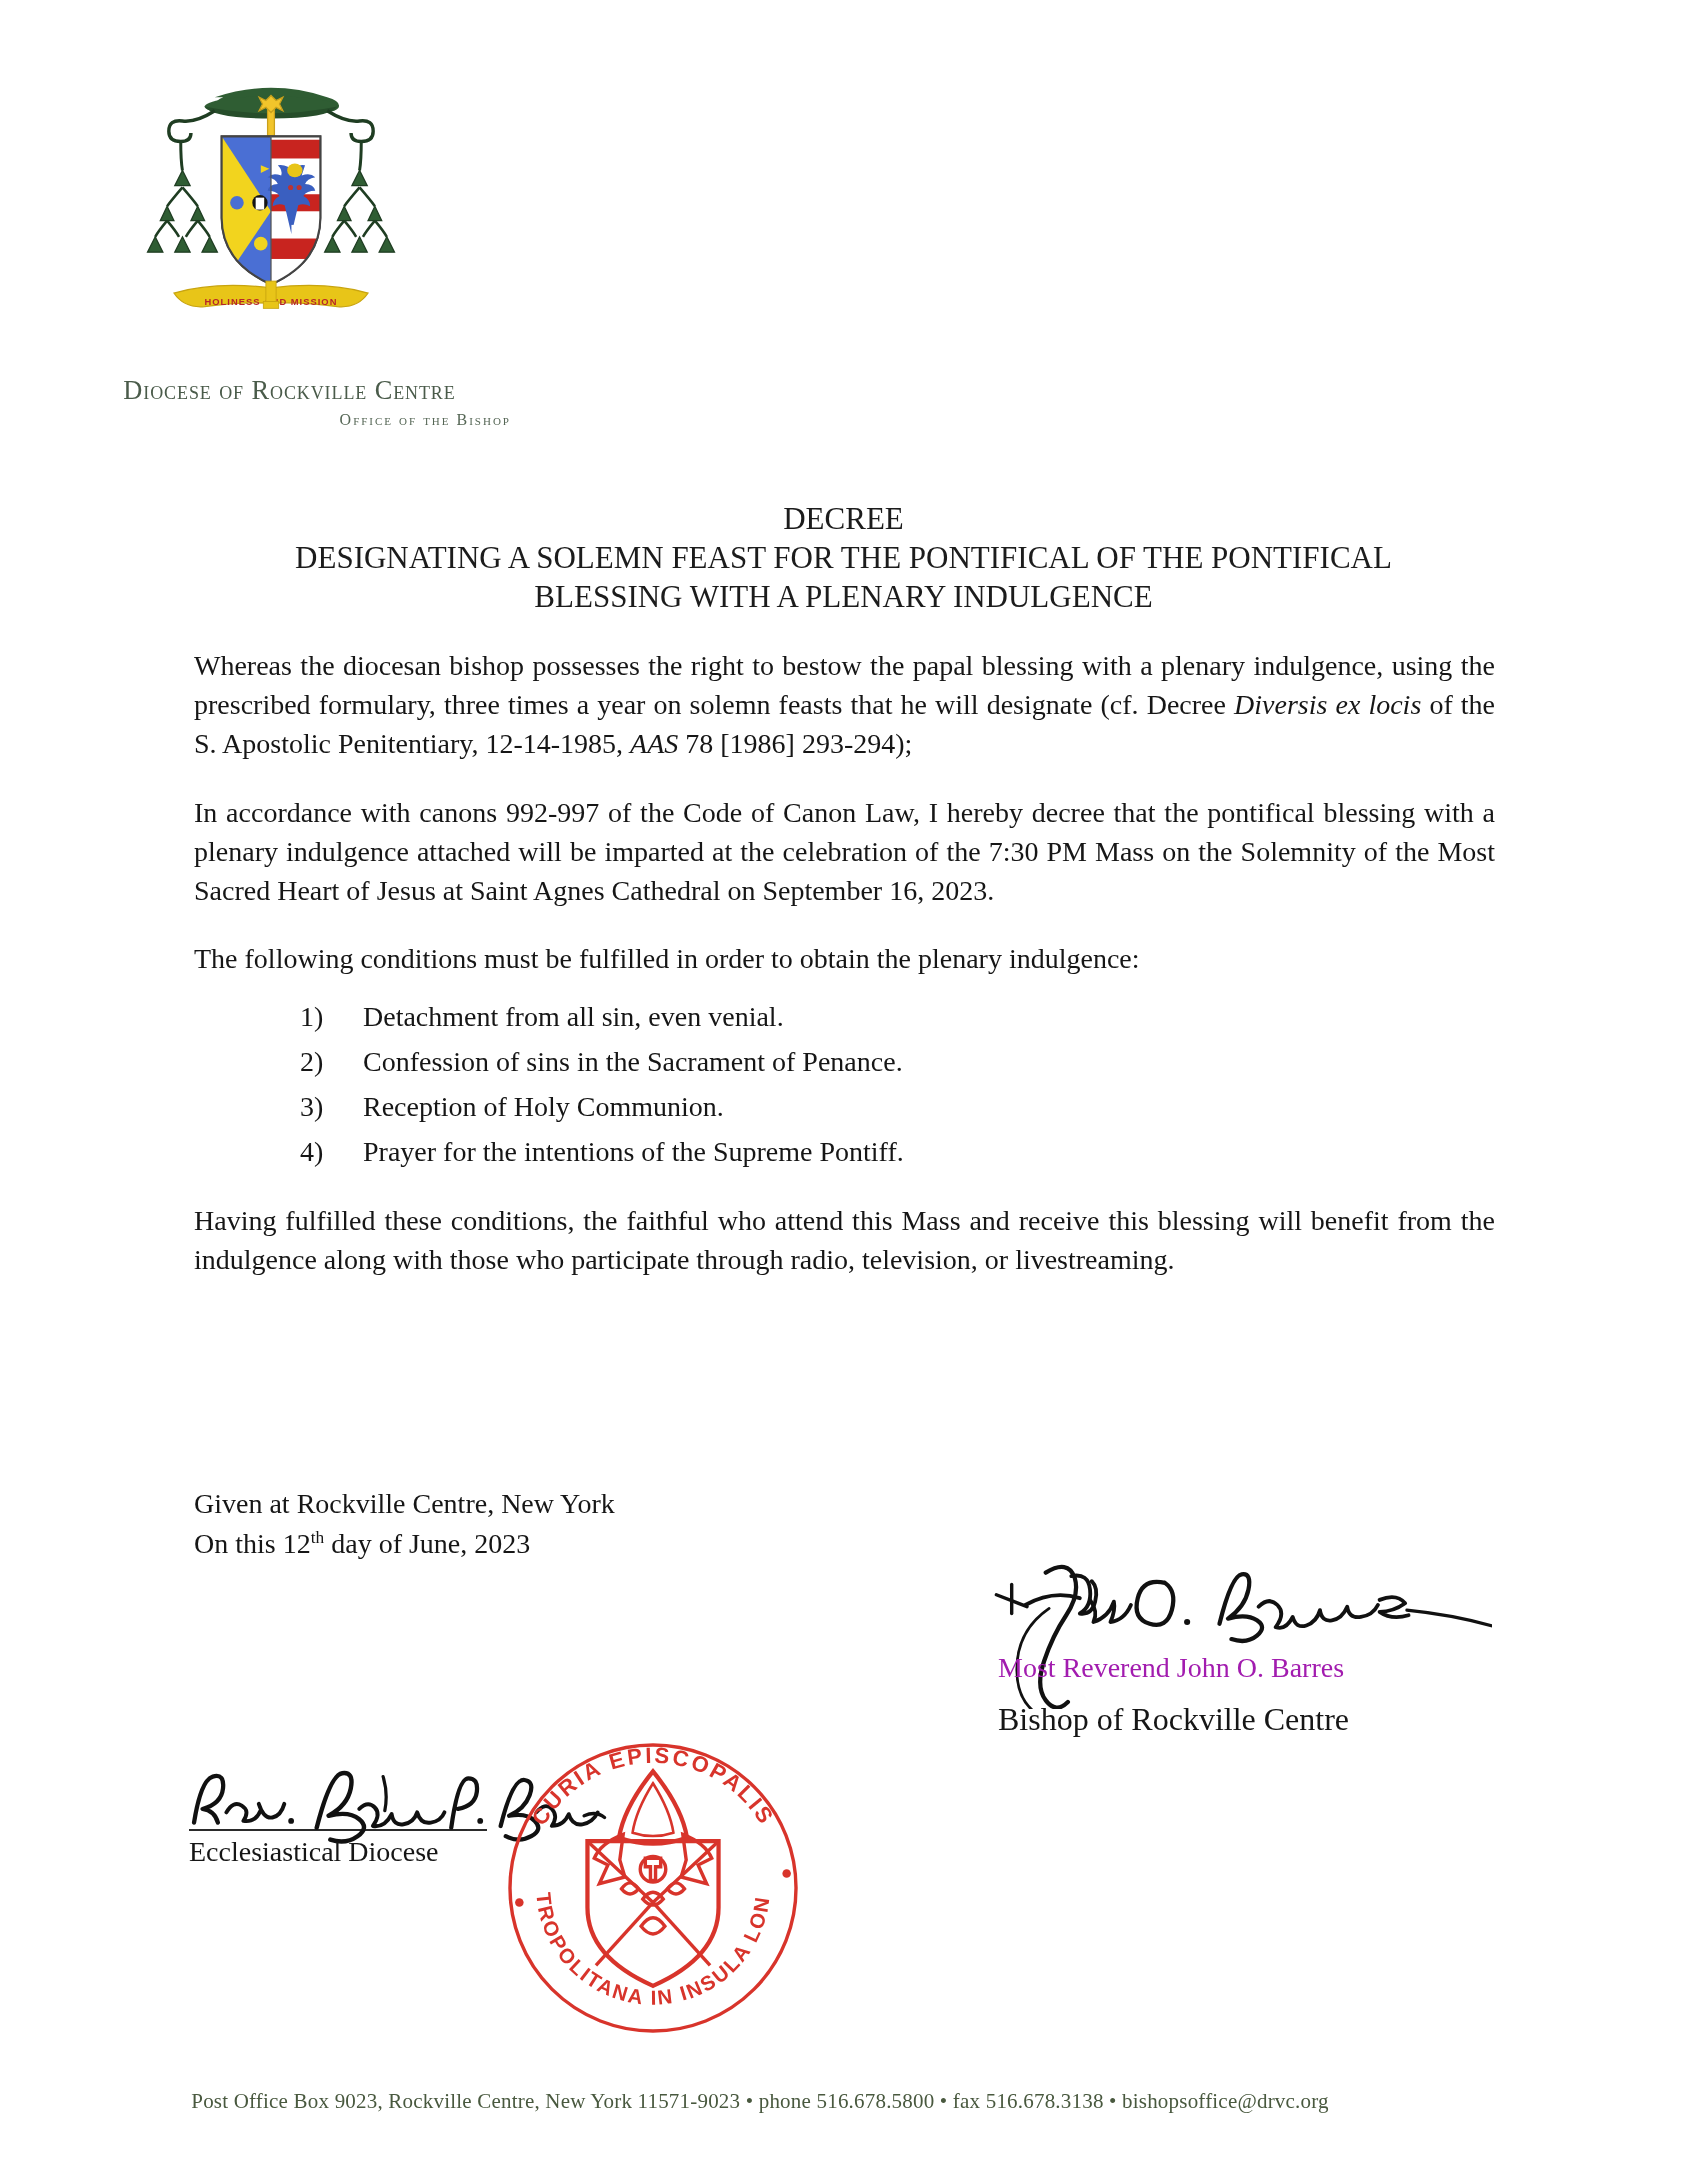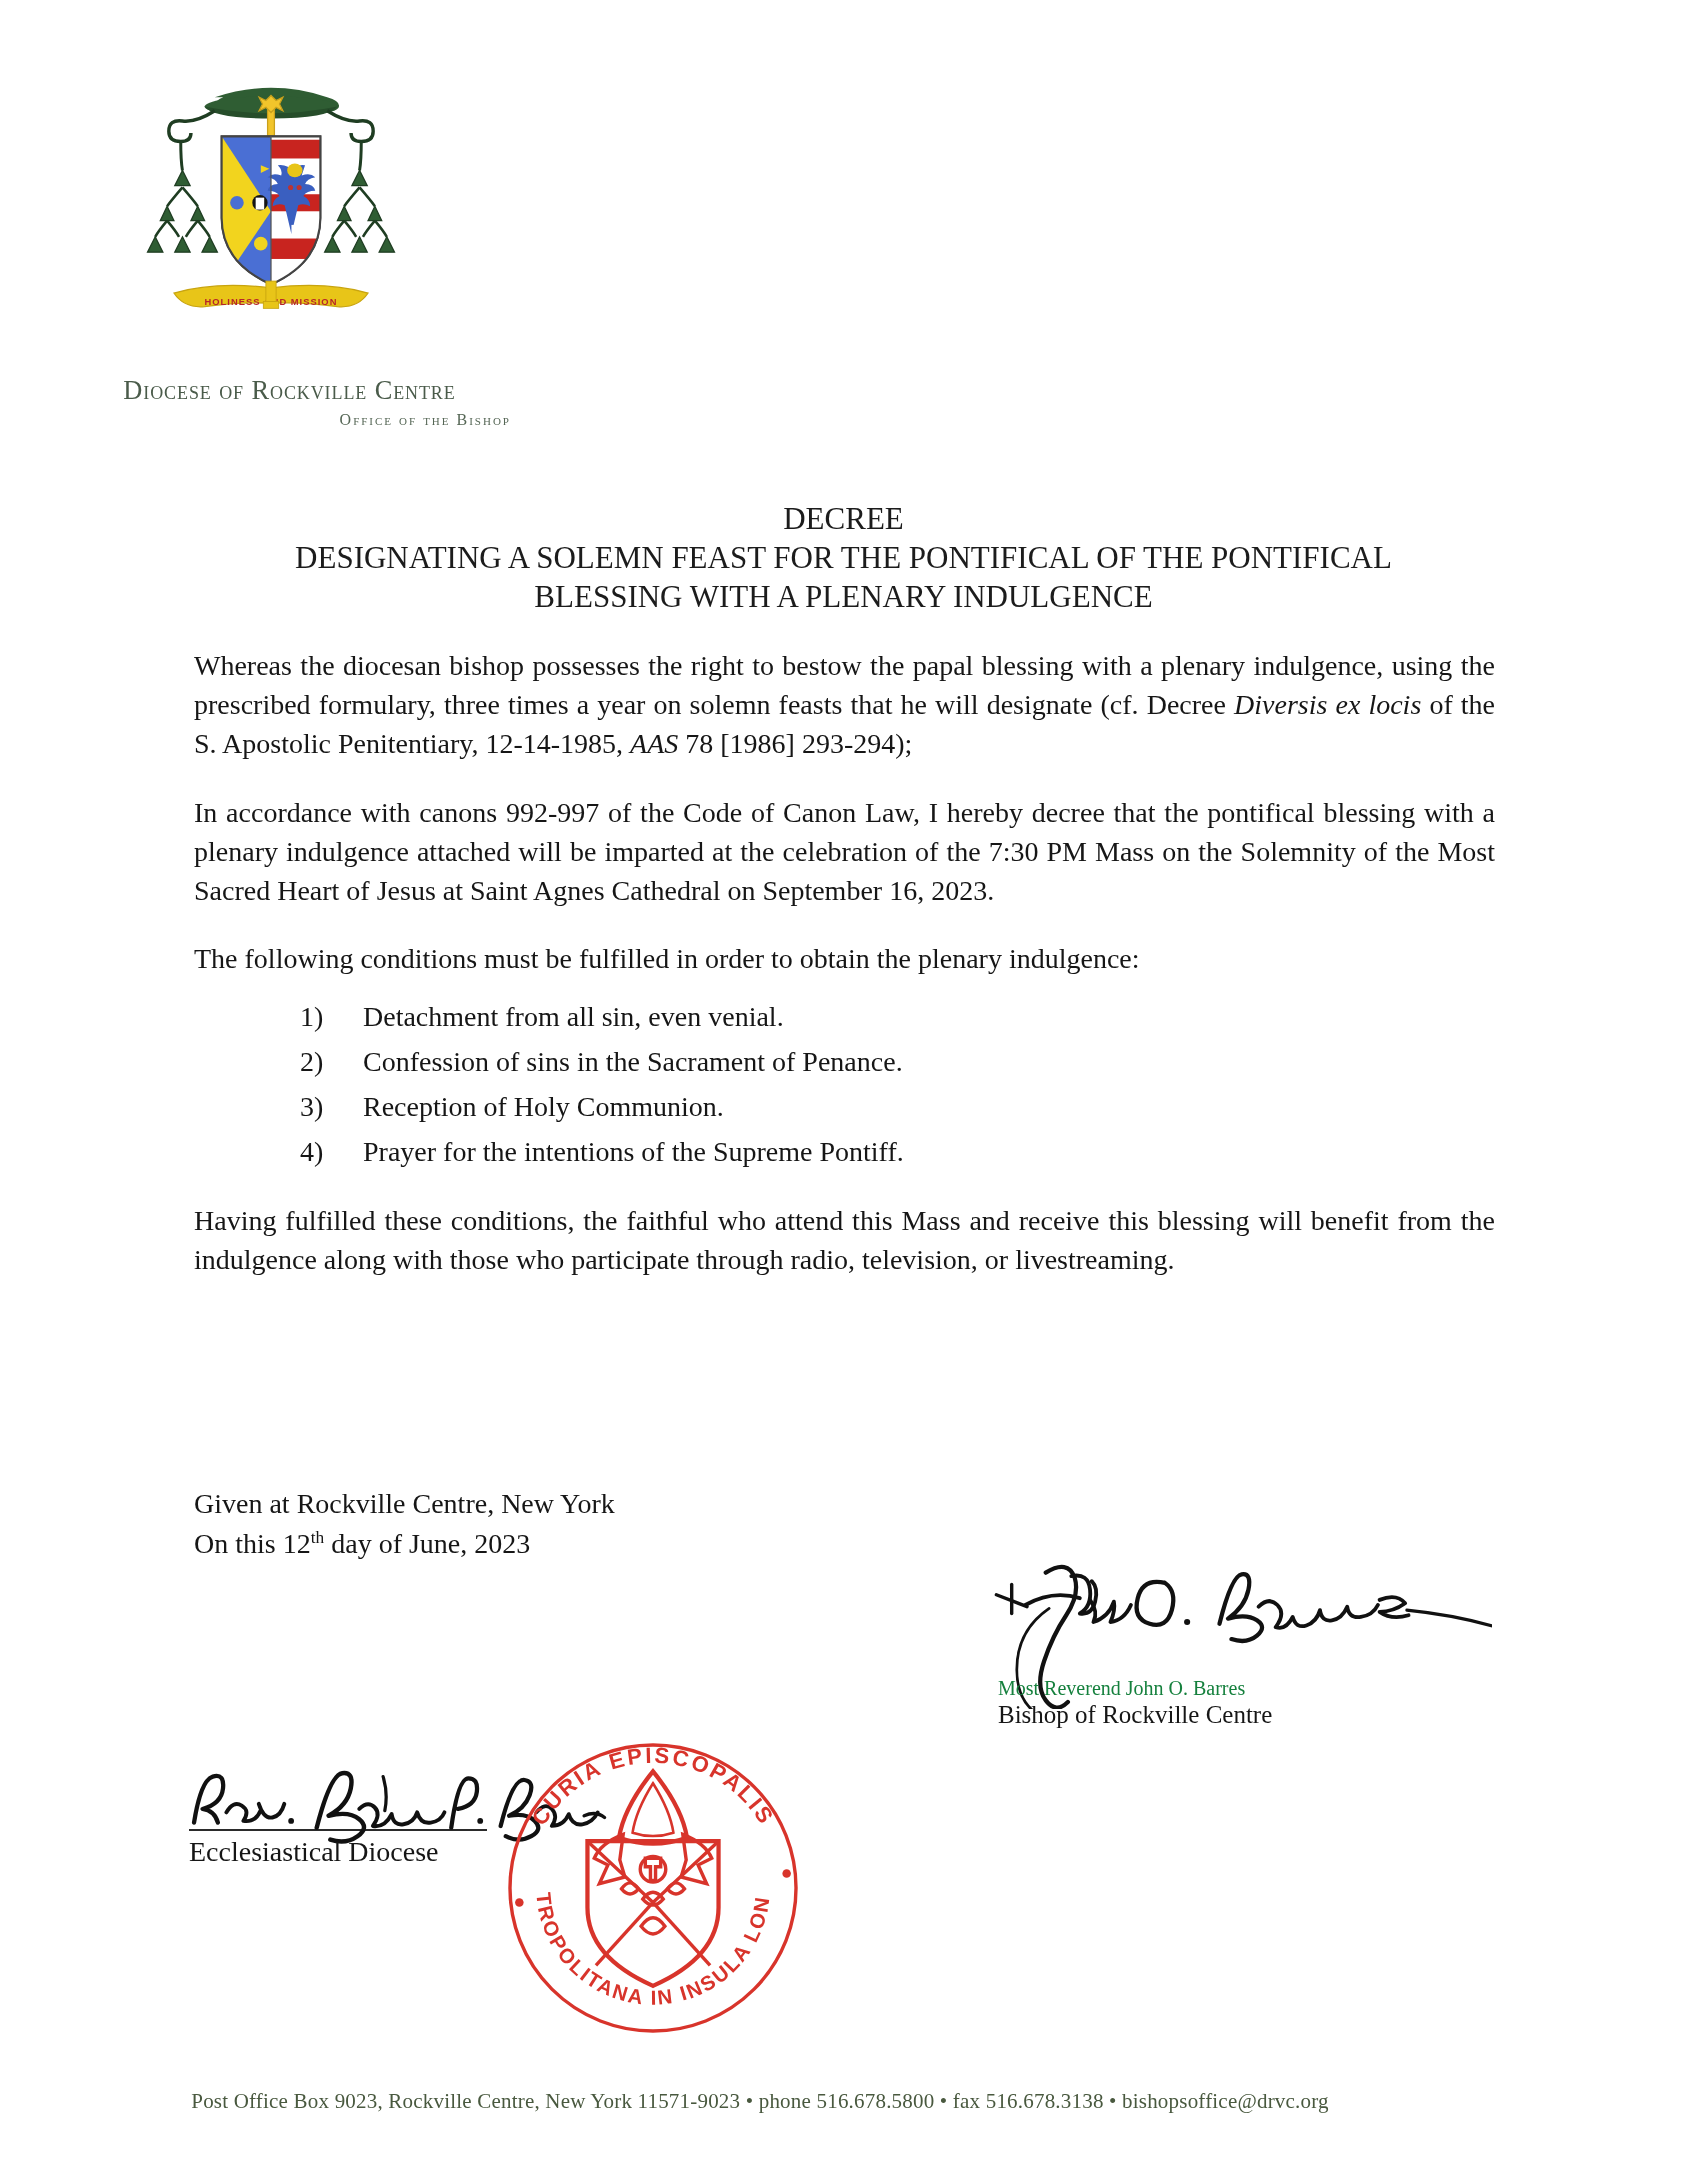--- a/index.html
+++ b/index.html
@@ -144,31 +144,31 @@
     position: absolute;
     left: -34px;
     top: -19px;
     width: 528px;
     height: 162px;
     pointer-events: none;
   }
   .sig-name {
     position: absolute;
     left: 0;
-    top: 108px;
-    font-size: 20px;
+    top: 82px;
+    font-size: 28px;
     line-height: 1.42;
-    color: #15803d;
+    color: #a21caf;
     white-space: nowrap;
   }
   .sig-title {
     position: absolute;
     left: 0;
     top: 131px;
-    font-size: 25px;
+    font-size: 32px;
     line-height: 1.42;
     color: #161616;
     white-space: nowrap;
   }
 
   
   .notary-block {
     position: absolute;
     left: 189px;
     top: 1763px;

